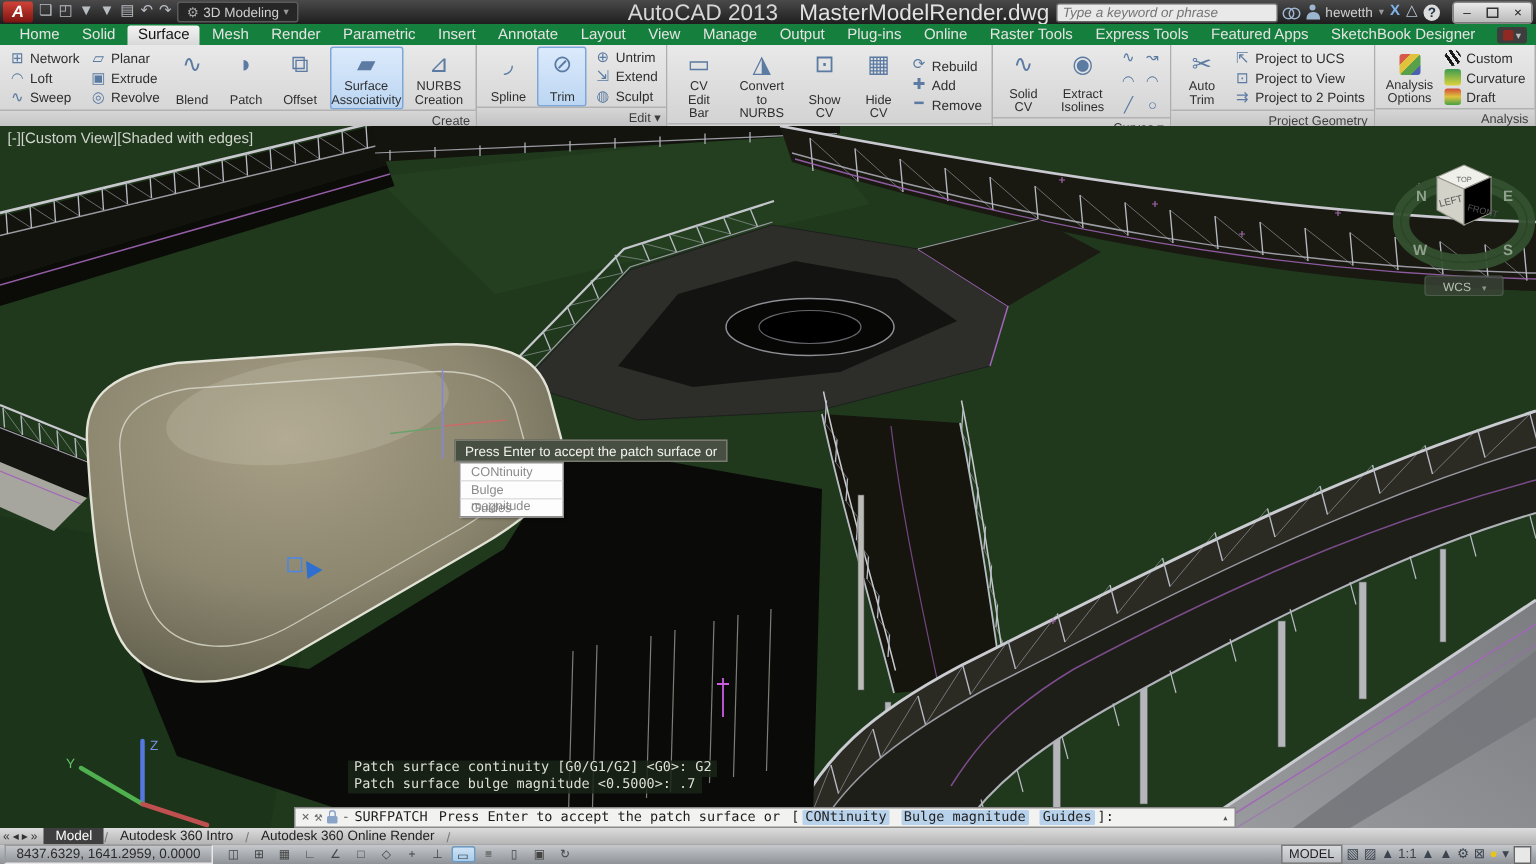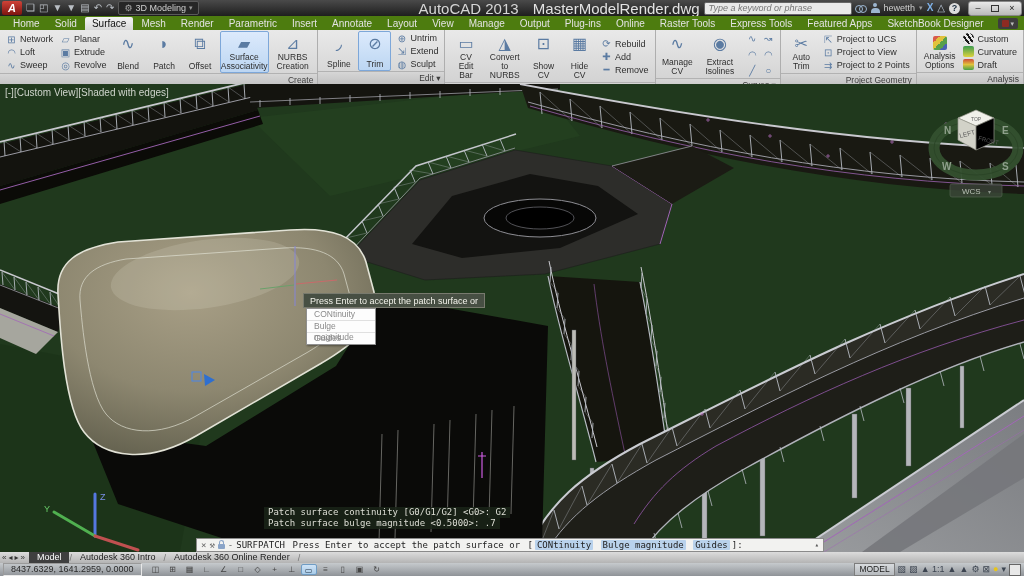--- a/index.html
+++ b/index.html
@@ -30,21 +30,21 @@
   .tb-ico{color:#b9c6d6;font-size:10px;line-height:14px;}
   .xchg{color:#7fb2e8;font-weight:bold;}
   .helpico{display:inline-block;width:11px;height:11px;border-radius:50%;background:#ddd;color:#234;
     font-size:9px;font-weight:bold;text-align:center;line-height:11px;}
   .winbtns{display:flex;gap:1px;background:linear-gradient(#e9e9e9,#b9b9b9);border:1px solid #888;
     border-radius:3px;padding:0 1px;height:13px;align-items:center;margin-left:4px;}
   .winbtn{width:16px;height:11px;text-align:center;font-size:9px;line-height:11px;color:#222;border-radius:2px;}
   .restore-glyph{display:inline-block;width:6px;height:5px;border:1px solid #333;margin-top:2px;}
 
   
-  .tabrow{position:absolute;top:16px;left:0;right:0;height:14px;background:#4d7c0f;display:flex;
+  .tabrow{position:absolute;top:16px;left:0;right:0;height:14px;background:#15803d;display:flex;
     align-items:flex-end;padding-left:6px;gap:1px;}
   .rtab{font-size:10px;color:#e3e3e3;padding:1px 7px 1px;white-space:nowrap;border-radius:2px 2px 0 0;cursor:default;}
   .rtab.active{background:linear-gradient(#f4f4f4,#d8d8d8);color:#111;}
   .tab-extra{display:flex;align-items:center;gap:2px;margin-left:6px;background:#3d3d3d;border-radius:2px;
     padding:0 4px;height:11px;margin-bottom:1px;}
   .tab-extra .dot{width:7px;height:7px;background:#8e2a22;border-radius:1px;}
   .tab-extra .arr{color:#bbb;font-size:7px;}
 
   
   .ribbon{position:absolute;top:30px;left:0;right:0;height:54px;background:linear-gradient(#e9e9e9,#cecece);
@@ -70,21 +70,21 @@
     width:11px;height:11px;border-radius:50%;}
   .icon-curvature{background:linear-gradient(#3c9c50,#ddd23c);color:transparent !important;width:11px;height:11px;border-radius:2px;}
   .icon-draft{background:linear-gradient(#d04a3a,#e0c23c,#46a046);color:transparent !important;width:11px;height:11px;border-radius:2px;}
 
   
   .viewport{position:absolute;top:84px;left:0;width:1024px;height:468px;background:#20391d;overflow:hidden;}
   .vp-label{position:absolute;top:3px;left:5px;font-size:10px;color:#cfd4cc;letter-spacing:0;}
   .vp-label span{cursor:default;}
   .history{position:absolute;left:232px;top:423px;font-family:"DejaVu Sans Mono","Liberation Mono",monospace;
     font-size:9px;line-height:11px;color:#dedfd6;}
-  .hist-line{background:rgba(26,36,24,0.85);padding:0 4px;width:max-content;margin-bottom:0;margin-left:32px;}
+  .hist-line{background:rgba(26,36,24,0.85);padding:0 4px;width:max-content;margin-bottom:0;}
   .dyn-tooltip{position:absolute;left:303px;top:209px;font-size:9px;}
   .dyn-head{background:#474f43;border:1px solid #787a6e;color:#f2f2ea;padding:1.5px 6px;width:max-content;}
   .dyn-menu{margin-left:3px;width:68px;background:#fdfdfd;border:1px solid #8f8f8f;box-shadow:1px 1px 2px rgba(0,0,0,.4);}
   .menu-item{height:11px;line-height:11px;padding-left:7px;color:#8a8a8a;font-size:8.5px;border-top:1px solid #e0e0e0;cursor:default;}
   .menu-item:first-child{border-top:none;}
 
   
   .cmdbar{position:absolute;left:196px;top:538px;width:628px;height:14px;background:#f2f2f0;
     border:1px solid #8a8a8a;display:flex;align-items:center;gap:3px;padding:0 4px;
     font-family:"DejaVu Sans Mono","Liberation Mono",monospace;font-size:9px;color:#1c1c1c;box-sizing:border-box;}
@@ -304,21 +304,21 @@
                 <span>Remove</span>
               </div>
             </div>
           </div>
           <div class="panel-label">Control Vertices</div>
         </div>
         <div class="panel">
           <div class="panel-body">
             <div class="btn-lg">
               <div class="ic-lg icon-spline-cv">∿</div>
-              <div class="lbl">Manage CV</div>
+              <div class="lbl">Solid CV</div>
             </div>
             <div class="btn-lg">
               <div class="ic-lg icon-extract-isolines">◉</div>
               <div class="lbl">Extract Isolines</div>
             </div>
             <div class="icongrid">
               <div class="btn-ic">∿</div>
               <div class="btn-ic">↝</div>
               <div class="btn-ic">◠</div>
               <div class="btn-ic">◠</div>

